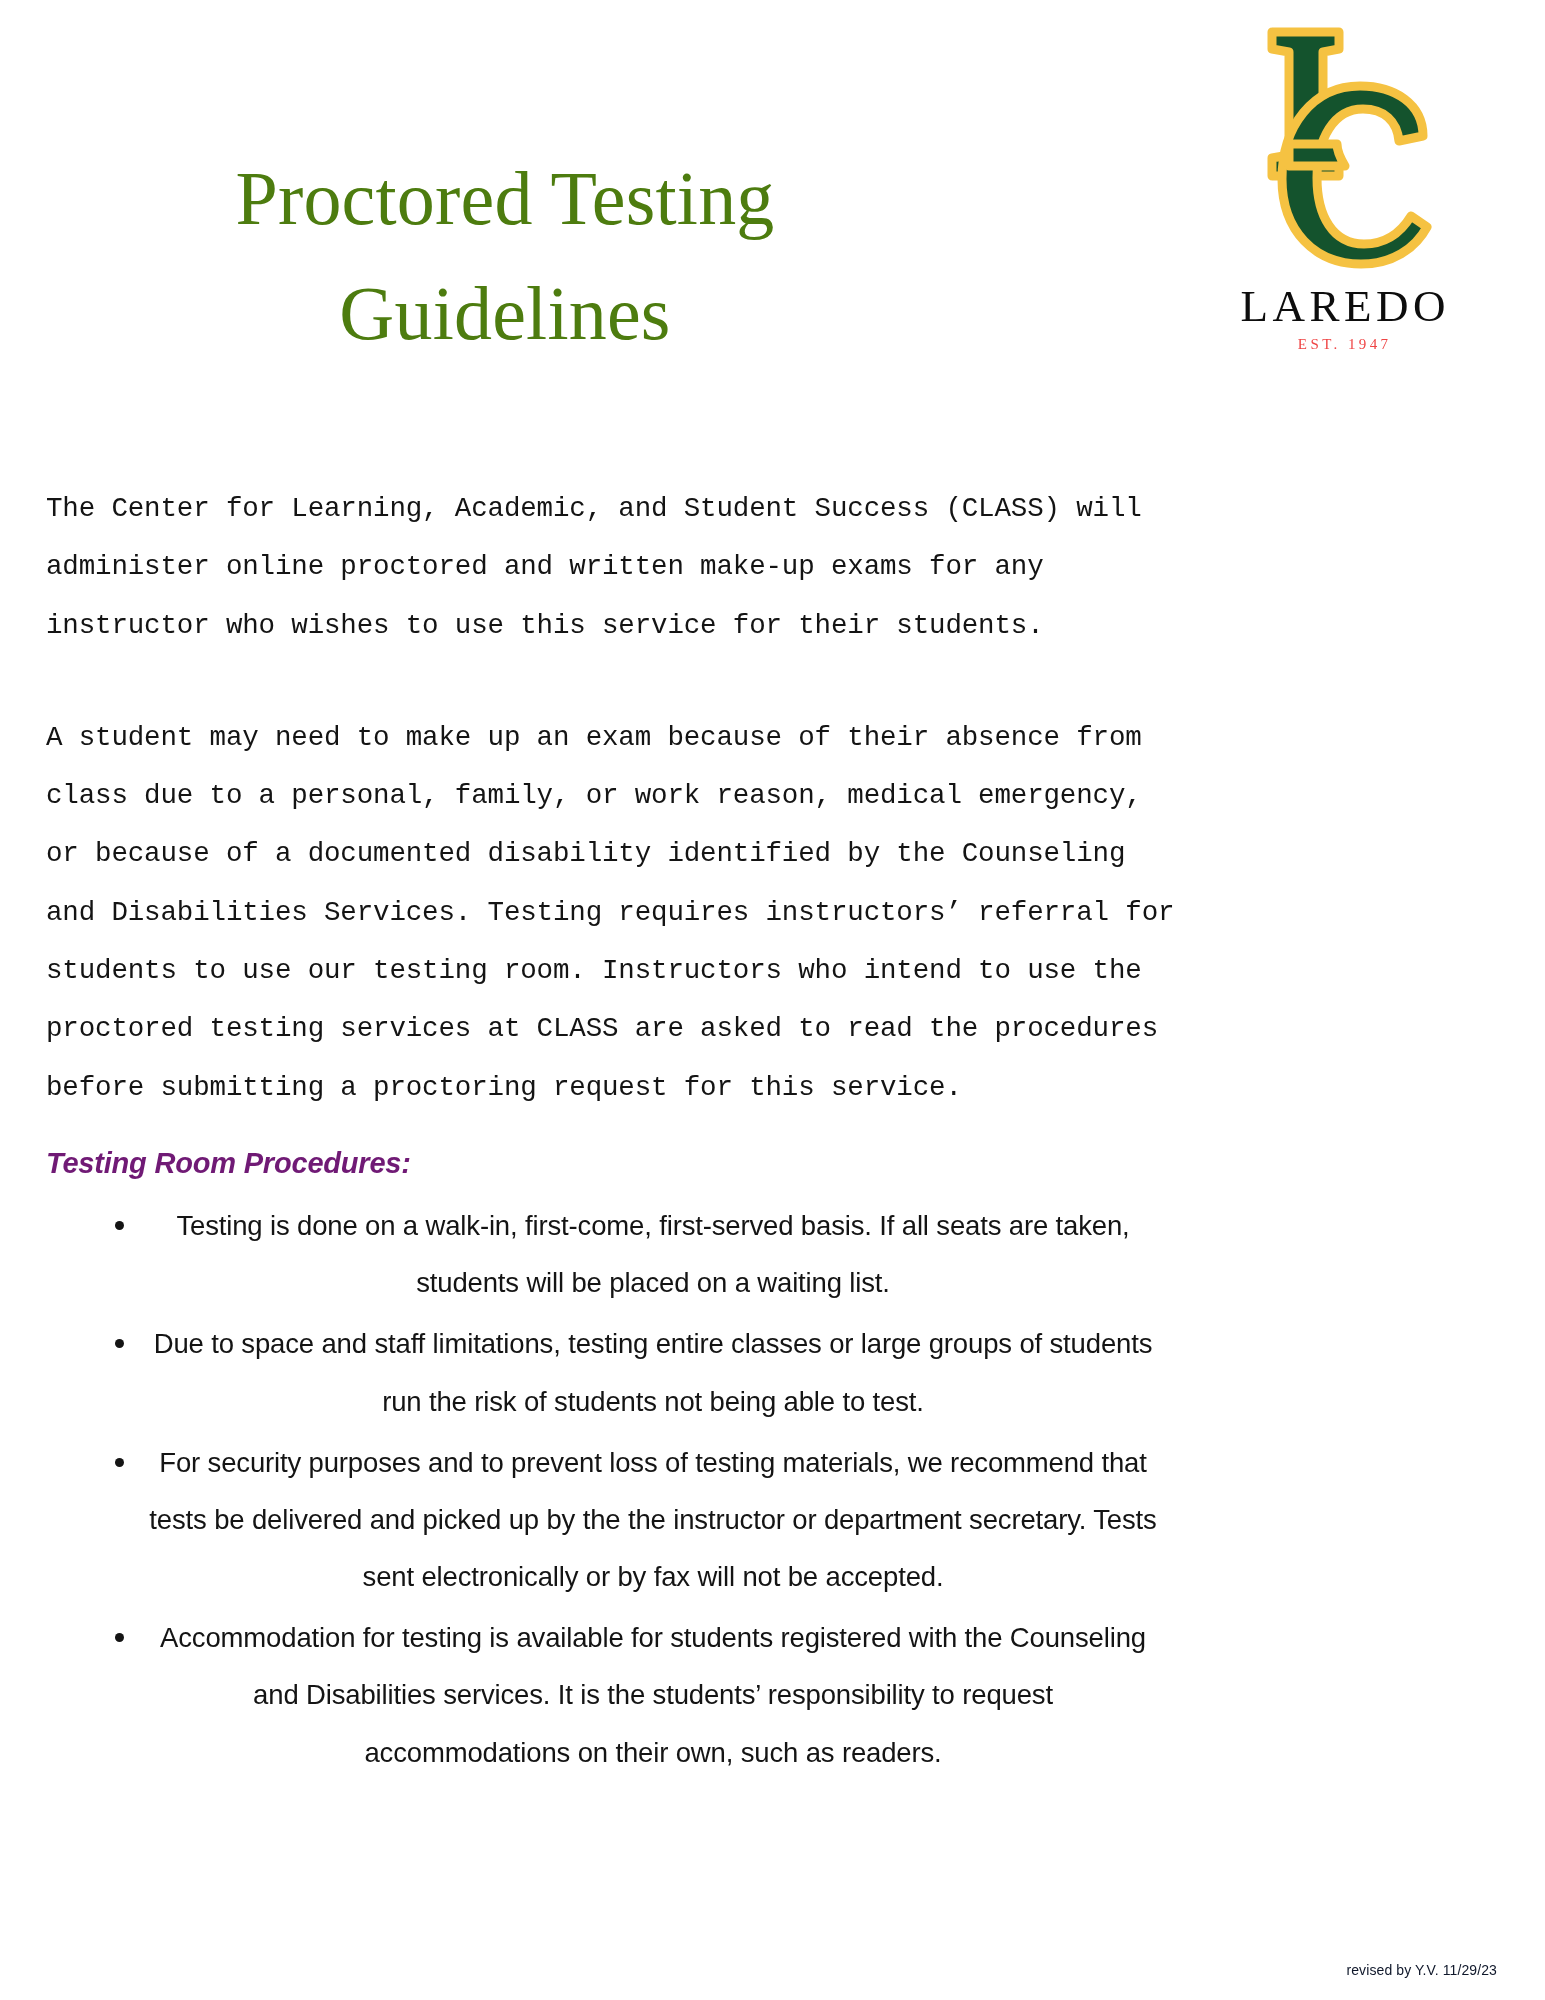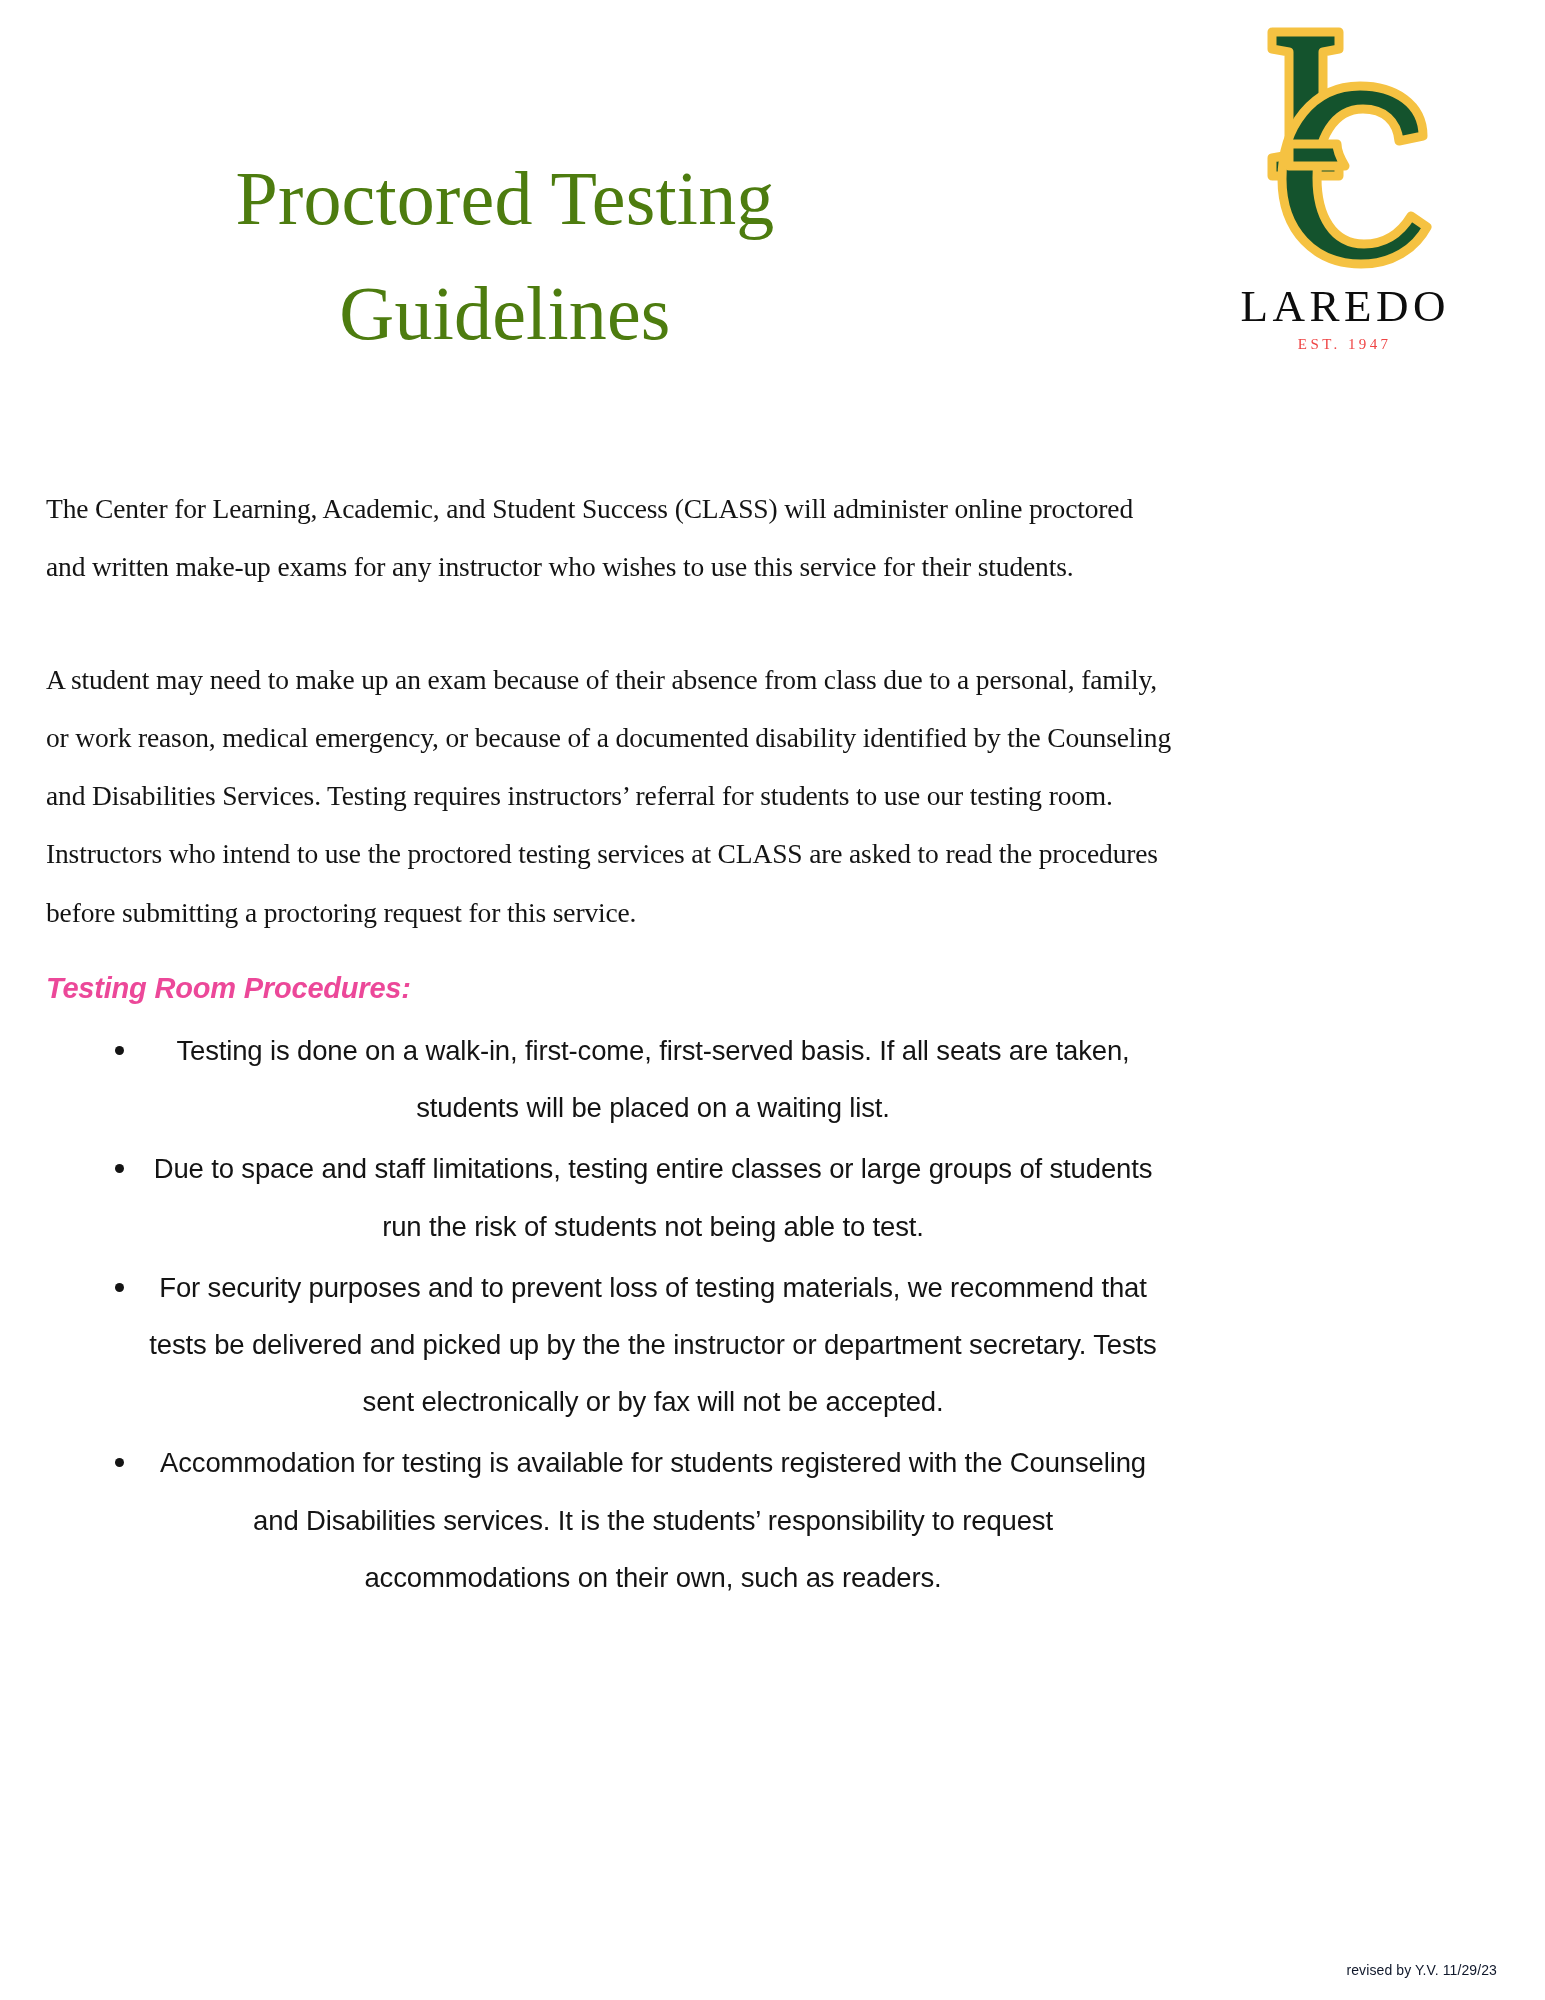--- a/index.html
+++ b/index.html
@@ -68,35 +68,35 @@
   }
 
   
   .body-area {
     position: absolute;
     left: 46px;
     top: 480px;
     width: 1130px;
   }
   .para {
-    font-family: Liberation Serif, serif;
+    font-family: Liberation Mono, monospace;
     font-size: 27.5px;
     line-height: 2.12;
     color: #141414;
     margin: 0 0 0 0;
     letter-spacing: -0.15px;
   }
   .para.spaced { margin-top: 54px; }
 
   .section-heading {
     font-family: "Liberation Sans", sans-serif;
     font-size: 29px;
     font-weight: bold;
     font-style: italic;
-    color: #ec4899;
+    color: #701a75;
     margin-top: 30px;
     margin-bottom: 10px;
     letter-spacing: -0.2px;
   }
 
   ul.bullets {
     margin: 17px;
     padding: 0 0 0 46px;
     list-style: none;
     text-align: center;

